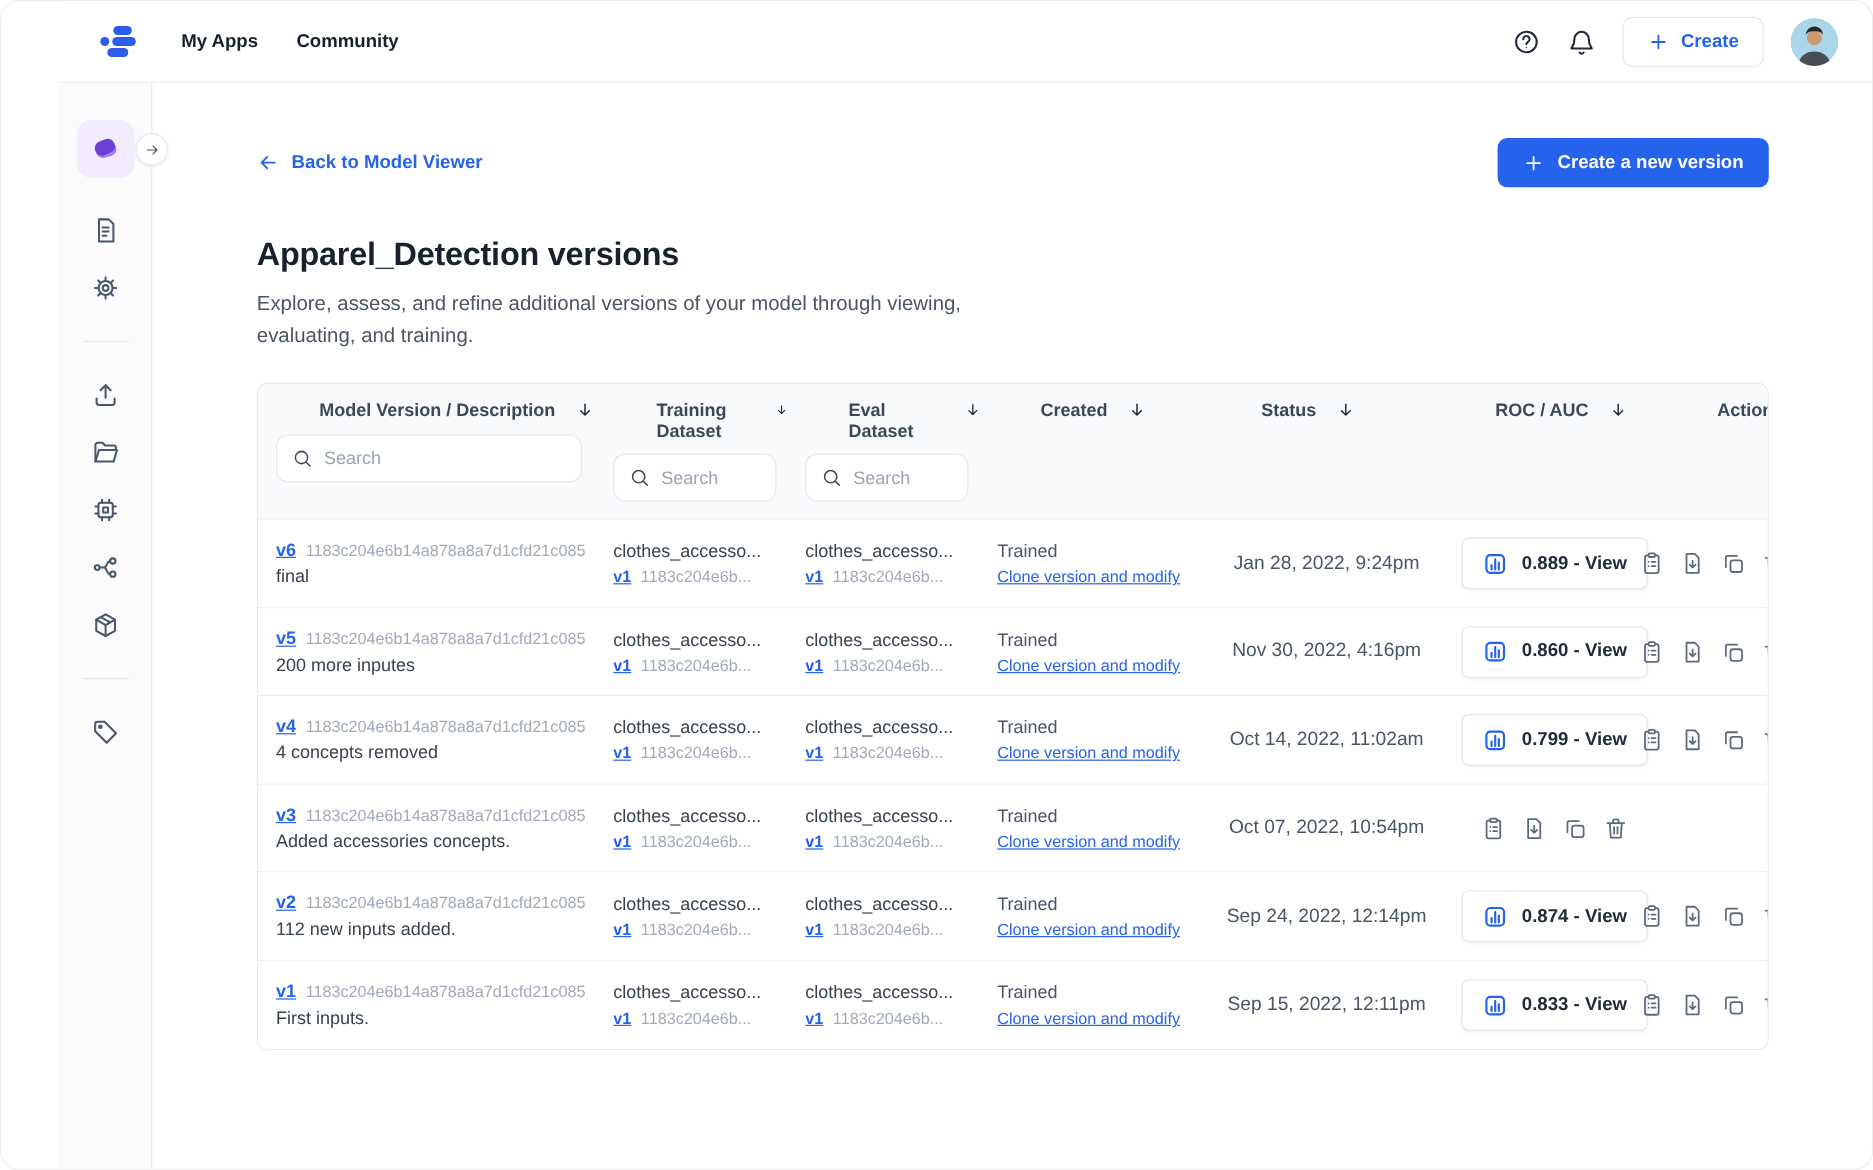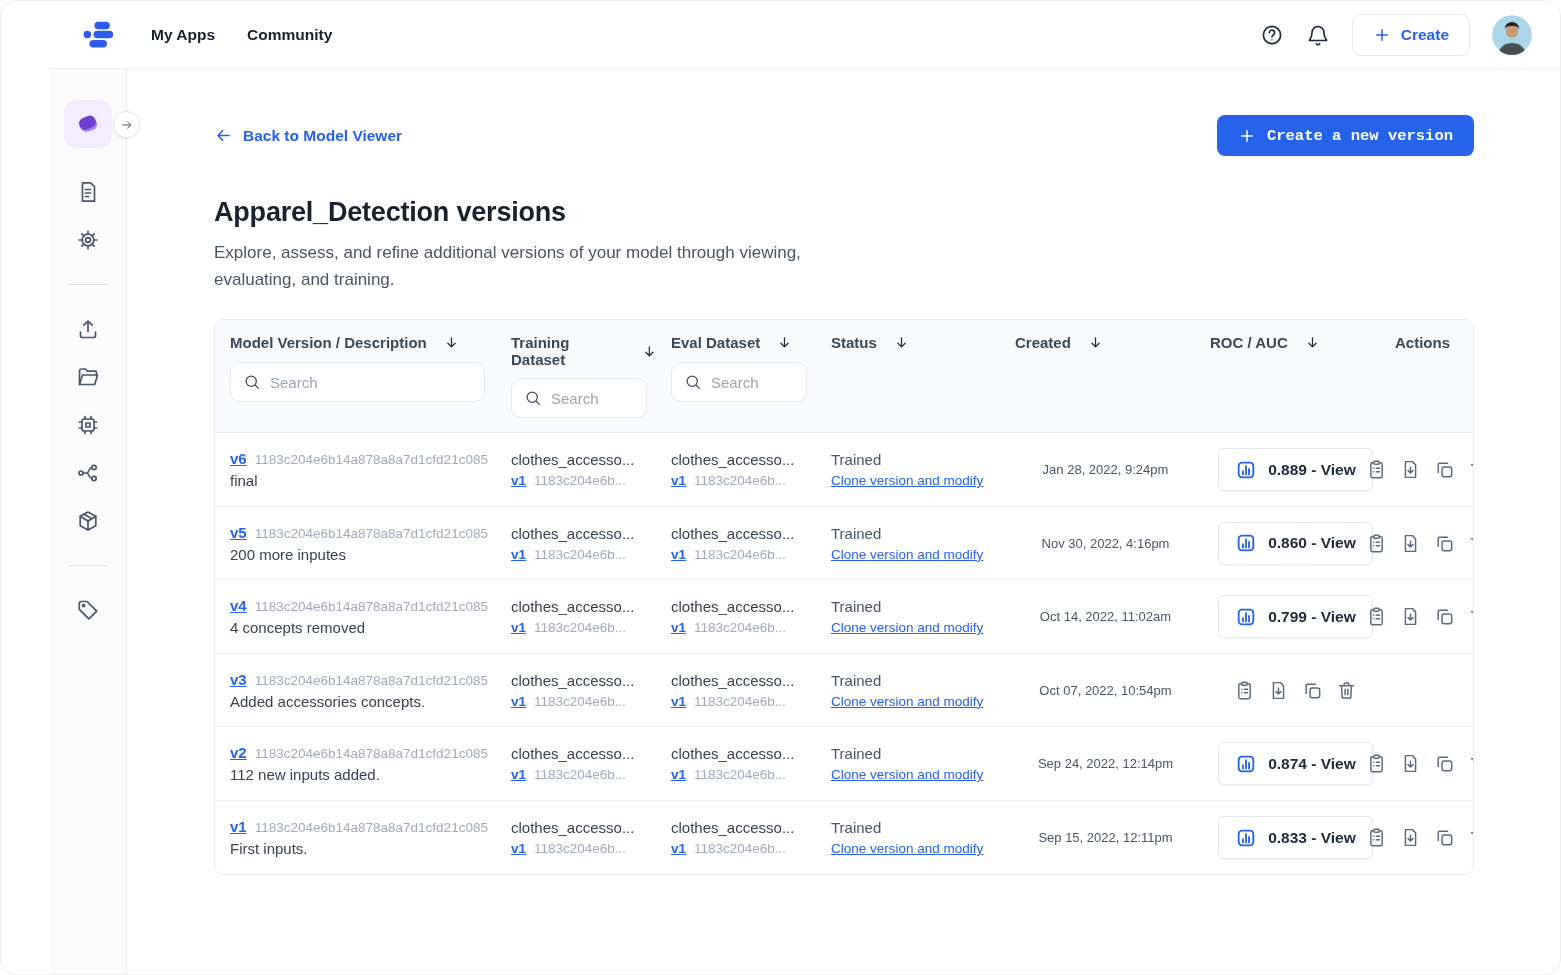--- a/index.html
+++ b/index.html
@@ -54,35 +54,35 @@
 
   
   .main { flex:1; min-width:0; padding:0 86px 0 87px; overflow:hidden; }
   .action-row { margin-top:46px; display:flex; align-items:center; justify-content:space-between; }
   .back-link { display:inline-flex; align-items:center; gap:10px; color:#2563eb; font-size:15.5px; font-weight:700; text-decoration:none; cursor:pointer;text-align:right; }
   .back-link .ic { width:19px; height:19px; display:inline-flex; }
   .back-link .ic svg { width:100%; height:100%; }
   .primary-btn {
     display:inline-flex; align-items:center; gap:11px; height:41px; padding:0 21px;
     background:#2563eb; border:none; border-radius:8px; color:#fff; cursor:pointer;
-    font-size:15.5px; font-weight:600; font-family:Liberation Mono, monospace;
+    font-size:15.5px; font-weight:600; font-family:Liberation Sans, sans-serif;
   }
   .primary-btn .ic { width:18px; height:18px; display:inline-flex; }
   .primary-btn .ic svg { width:100%; height:100%; }
   .page-title { margin-top:41px; font-size:27px; font-weight:700; color:#19202e; letter-spacing:-.2px; }
   .page-subtitle { margin-top:11px; font-size:17px; line-height:1.6; color:#4b5563; max-width:655px; }
 
   
   .vtable { margin-top:26px; border:1px solid #e7eaf0; border-radius:9px; background:#fff; overflow:hidden; }
   .thead { background:#f8fafc; border-bottom:1px solid #e7eaf0; padding:14px 0 14px 15px; }
   .thead, .trow { display:grid; grid-template-columns:281px 160px 160px 184px 195px 185px minmax(0,1fr); }
   .trow { padding-left:15px; border-bottom:1px solid #edf0f4; height:73.5px; align-items:center; background:#fff; }
   .trow:last-child { border-bottom:none; }
   .th { padding-right:14px; }
-  .th-label { display:inline-flex; align-items:center; gap:17px; font-size:15px; font-weight:600; color:#3c4758; cursor:pointer; }
+  .th-label { display:inline-flex; align-items:flex-start; gap:17px; font-size:15px; font-weight:600; color:#3c4758; cursor:pointer;margin-left:36px; }
   .th-label .sort { width:15px; height:15px; color:#222b3a; display:inline-flex; }
   .th-label .sort svg { width:100%; height:100%; }
   .search-box {
     margin-top:10px; height:40px; background:#fff; border:1px solid #e5e8ee; border-radius:10px;
     display:flex; align-items:center; gap:9px; padding:0 12px;
   }
   .search-box .ic { width:18px; height:18px; color:#3e4a5c; flex:0 0 18px; display:inline-flex; }
   .search-box .ic svg { width:100%; height:100%; }
   .search-box input { border:none; outline:none; width:100%; font-size:15px; font-family:inherit; color:#333; background:transparent; }
   .search-box input::placeholder { color:#9aa5b3; }
@@ -91,21 +91,21 @@
   .cell { padding-right:14px; display:flex; flex-direction:column; gap:5px; justify-content:center; min-width:0; }
   .cell.center-one { flex-direction:row; align-items:center; }
   .l1 { display:flex; align-items:baseline; gap:8px; white-space:nowrap; overflow:hidden; }
   .vlink { color:#2563eb; font-size:15px; font-weight:700; text-decoration:underline; cursor:pointer; flex:0 0 auto; }
   .vlink.sm { font-size:13.5px; }
   .hash { color:#a2aab9; font-size:13.5px; overflow:hidden; text-overflow:ellipsis; }
   .desc { color:#39424f; font-size:15px; }
   .dsname { color:#39424f; font-size:15px; white-space:nowrap; overflow:hidden; cursor:default; }
   .status-txt { color:#4a5568; font-size:15px; }
   .clone-link { color:#2563eb; font-size:13.5px; text-decoration:underline; cursor:pointer; width:max-content; }
-  .created-txt { color:#4a5568; font-size:13px; white-space:nowrap; }
+  .created-txt { color:#4a5568; font-size:16px; white-space:nowrap; }
   .roc-btn {
     display:inline-flex; align-items:center; gap:11px; height:43px; padding:0 16px;
     background:#fff; border:1px solid #e4e7ec; border-radius:6px; cursor:pointer;
     box-shadow:0 1px 2px rgba(16,24,40,.05); font-family:inherit;
     font-size:15.5px; font-weight:600; color:#222b3a; width:max-content;
   }
   .roc-btn .ic { width:22px; height:22px; color:#2563eb; display:inline-flex; }
   .roc-btn .ic svg { width:100%; height:100%; }
   .actions { display:flex; align-items:center; gap:13px; }
   .act-btn { width:21px; height:21px; color:#5d6a7e; background:none; border:none; padding:0; cursor:pointer; display:inline-flex; }
@@ -313,31 +313,31 @@
                   <svg viewBox="0 0 24 24" fill="none" stroke="currentColor" stroke-width="1.7" stroke-linecap="round" stroke-linejoin="round">
                     <circle cx="11" cy="11" r="6.8"></circle>
                     <path d="m16.2 16.2 4.3 4.3"></path>
                   </svg>
                 </span>
               <input placeholder="Search" style="">
             </div>
           </div>
           <div class="th">
             <span class="th-label">
-              <span>Status</span>
+              <span>Created</span>
               <span class="sort">
                   <svg viewBox="0 0 24 24" fill="none" stroke="currentColor" stroke-width="2" stroke-linecap="round" stroke-linejoin="round">
                     <path d="M12 4.5v14M6.2 13.2 12 19l5.8-5.8"></path>
                   </svg>
                 </span>
             </span>
           </div>
           <div class="th">
             <span class="th-label">
-              <span>Created</span>
+              <span>Status</span>
               <span class="sort">
                   <svg viewBox="0 0 24 24" fill="none" stroke="currentColor" stroke-width="2" stroke-linecap="round" stroke-linejoin="round">
                     <path d="M12 4.5v14M6.2 13.2 12 19l5.8-5.8"></path>
                   </svg>
                 </span>
             </span>
           </div>
           <div class="th">
             <span class="th-label">
               <span>ROC / AUC</span>

